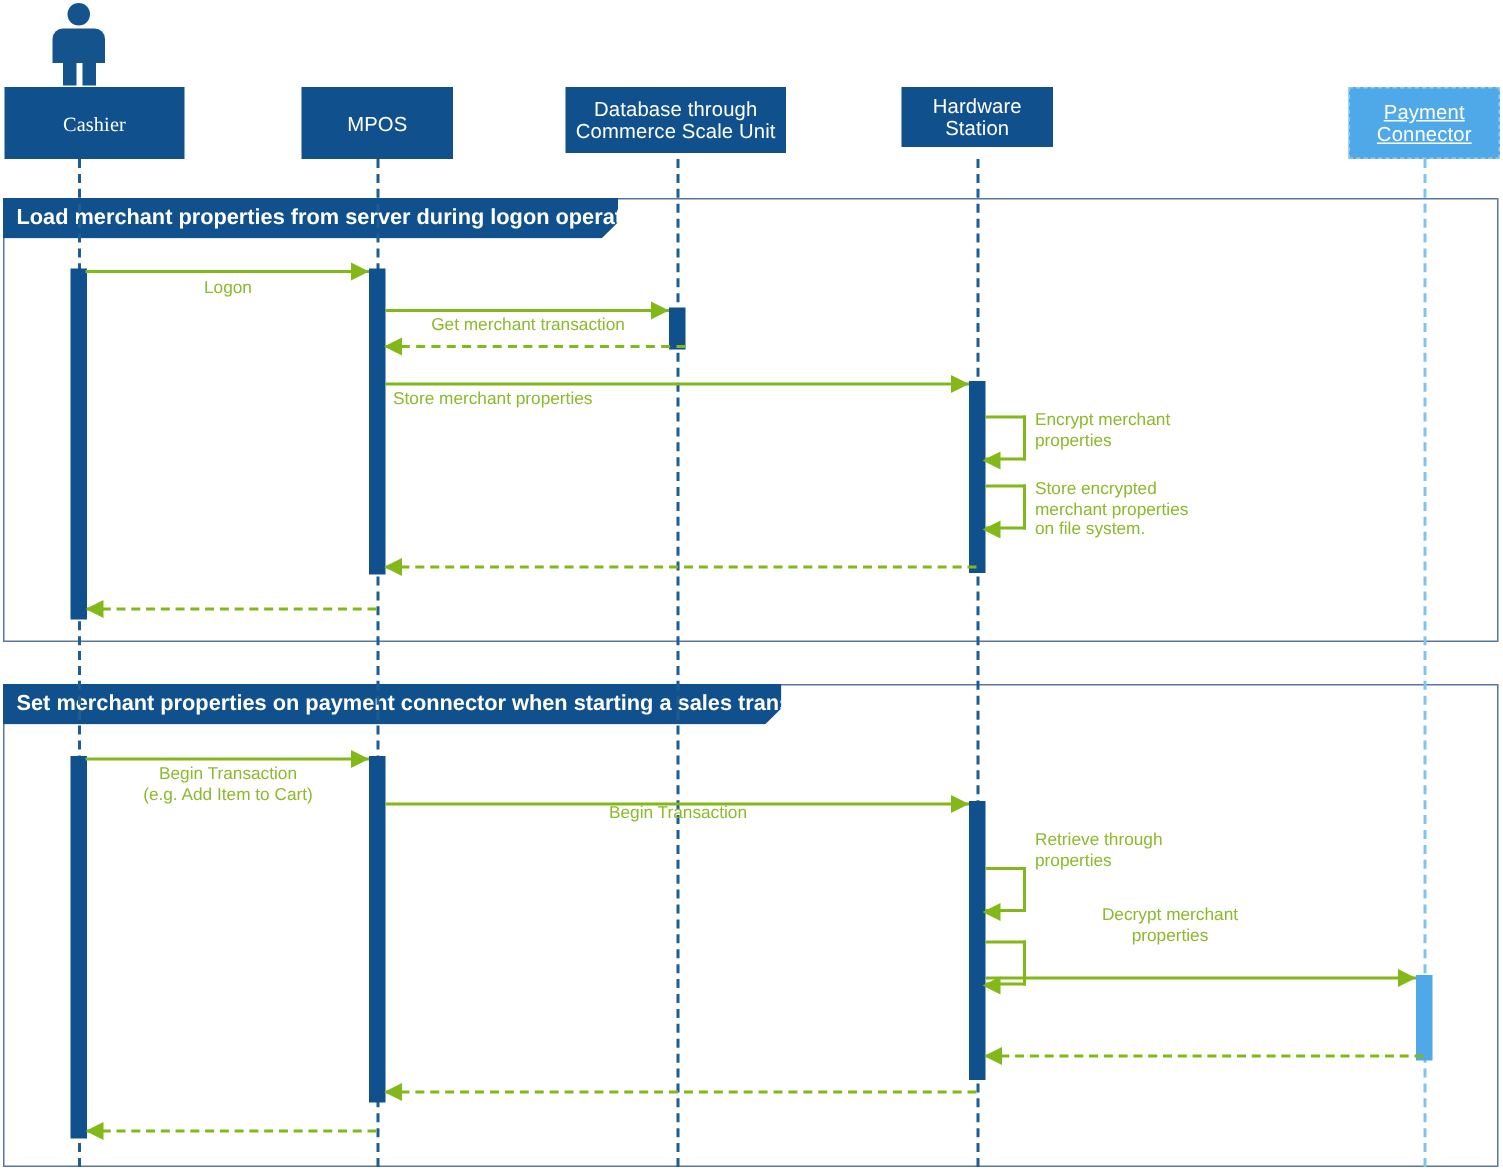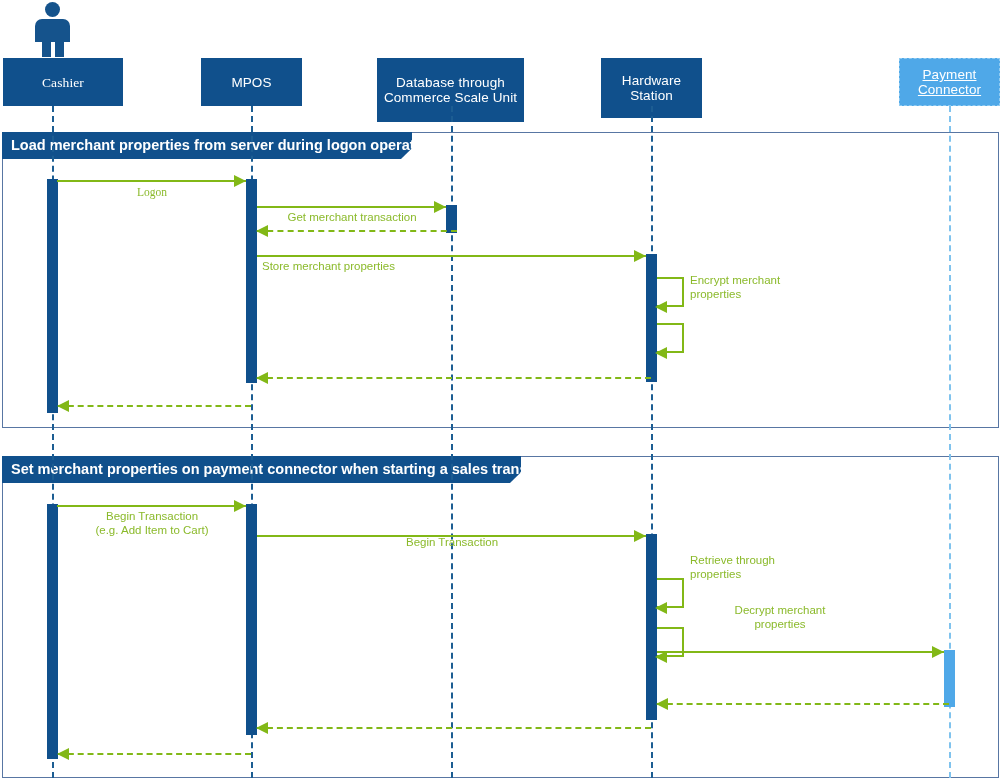--- a/index.html
+++ b/index.html
@@ -69,60 +69,63 @@
       <div class="actor-legR"></div>
     </div>
     <div class="plife-box dark" style="left: 3px; top: 58px; width: 120px; height: 48px; font-family: Liberation Serif, serif;">
       <span style="white-space: pre-line;">Cashier</span>
     </div>
     <div class="lifeline dark" style="left: 52px; top: 106px; height: 672px;"></div>
     <div class="plife-box dark" style="left: 201px; top: 58px; width: 101px; height: 48px;">
       <span style="white-space: pre-line;">MPOS</span>
     </div>
     <div class="lifeline dark" style="left: 251px; top: 106px; height: 672px;"></div>
-    <div class="plife-box dark" style="left: 377px; top: 58px; width: 147px; height: 64px;">
+    <div class="plife-box dark" style="left: 377px; top: 58px; width: 147px; height: 44px;">
       <span style="white-space: pre-line;">Database through
 Commerce Scale Unit</span>
     </div>
     <div class="lifeline dark" style="left: 451px; top: 106px; height: 672px;"></div>
-    <div class="plife-box dark" style="left: 601px; top: 58px; width: 101px; height: 60px;">
+    <div class="plife-box dark" style="left: 601px; top: 58px; width: 101px; height: 40px;">
       <span style="white-space: pre-line;">Hardware
 Station</span>
     </div>
     <div class="lifeline dark" style="left: 651px; top: 106px; height: 672px;"></div>
     <div class="plife-box light" style="left: 899px; top: 58px; width: 101px; height: 48px;">
       <span style="white-space: pre-line; text-decoration: underline;">Payment
 Connector</span>
     </div>
     <div class="lifeline light" style="left: 949px; top: 106px; height: 672px;"></div>
     <div class="activation dark" style="left: 47px; top: 179px; height: 234px;"></div>
     <div class="activation dark" style="left: 246px; top: 179px; height: 204px;"></div>
     <div class="activation dark" style="left: 446px; top: 205px; height: 28px;"></div>
     <div class="activation dark" style="left: 646px; top: 254px; height: 128px;"></div>
     <div class="activation dark" style="left: 47px; top: 504px; height: 255px;"></div>
     <div class="activation dark" style="left: 246px; top: 504px; height: 231px;"></div>
     <div class="activation dark" style="left: 646px; top: 534px; height: 186px;"></div>
     <div class="activation light" style="left: 944px; top: 650px; height: 57px;"></div>
     <div class="msg-line sync" style="left: 57px; top: 180px; width: 189px;"></div>
     <div class="arrow right" style="left: 234px; top: 175px;"></div>
-    <div class="msg-label" style="left: 62px; top: 186px; width: 180px; text-align: center; font-family: Liberation Serif, serif;">Logon</div>
+    <div class="msg-label" style="left: 62px; top: 186px; width: 180px; text-align: center;">Logon</div>
     <div class="msg-line sync" style="left: 257px; top: 206px; width: 189px;"></div>
     <div class="arrow right" style="left: 434px; top: 201px;"></div>
     <div class="msg-label" style="left: 262px; top: 211px; width: 180px; text-align: center;">Get merchant transaction</div>
     <div class="msg-line ret" style="left: 257px; top: 230px; width: 200px;"></div>
     <div class="arrow left" style="left: 256px; top: 225px;"></div>
     <div class="msg-line sync" style="left: 257px; top: 255px; width: 389px;"></div>
     <div class="arrow right" style="left: 634px; top: 250px;"></div>
     <div class="msg-label" style="left: 262px; top: 260px; width: 380px; text-align: left;">Store merchant properties</div>
     <div class="selfcall" style="left: 657px; top: 277px; width: 27px; height: 30px;"></div>
     <div class="arrow left" style="left: 655px; top: 301px;"></div>
     <div class="msg-label left-al" style="left: 690px; top: 274px; width: 180px; text-align: left;">Encrypt merchant
 properties</div>
     <div class="selfcall" style="left: 657px; top: 323px; width: 27px; height: 30px;"></div>
     <div class="arrow left" style="left: 655px; top: 347px;"></div>
+    <div class="msg-label left-al" style="left: 690px; top: 320px; width: 180px; text-align: left;">Store encrypted
+merchant properties
+on file system.</div>
     <div class="msg-line ret" style="left: 257px; top: 377px; width: 394px;"></div>
     <div class="arrow left" style="left: 256px; top: 372px;"></div>
     <div class="msg-line ret" style="left: 58px; top: 405px; width: 193px;"></div>
     <div class="arrow left" style="left: 57px; top: 400px;"></div>
     <div class="msg-line sync" style="left: 57px; top: 505px; width: 189px;"></div>
     <div class="arrow right" style="left: 234px; top: 500px;"></div>
     <div class="msg-label" style="left: 62px; top: 510px; width: 180px; text-align: center;">Begin Transaction
 (e.g. Add Item to Cart)</div>
     <div class="msg-line sync" style="left: 257px; top: 535px; width: 389px;"></div>
     <div class="arrow right" style="left: 634px; top: 530px;"></div>

